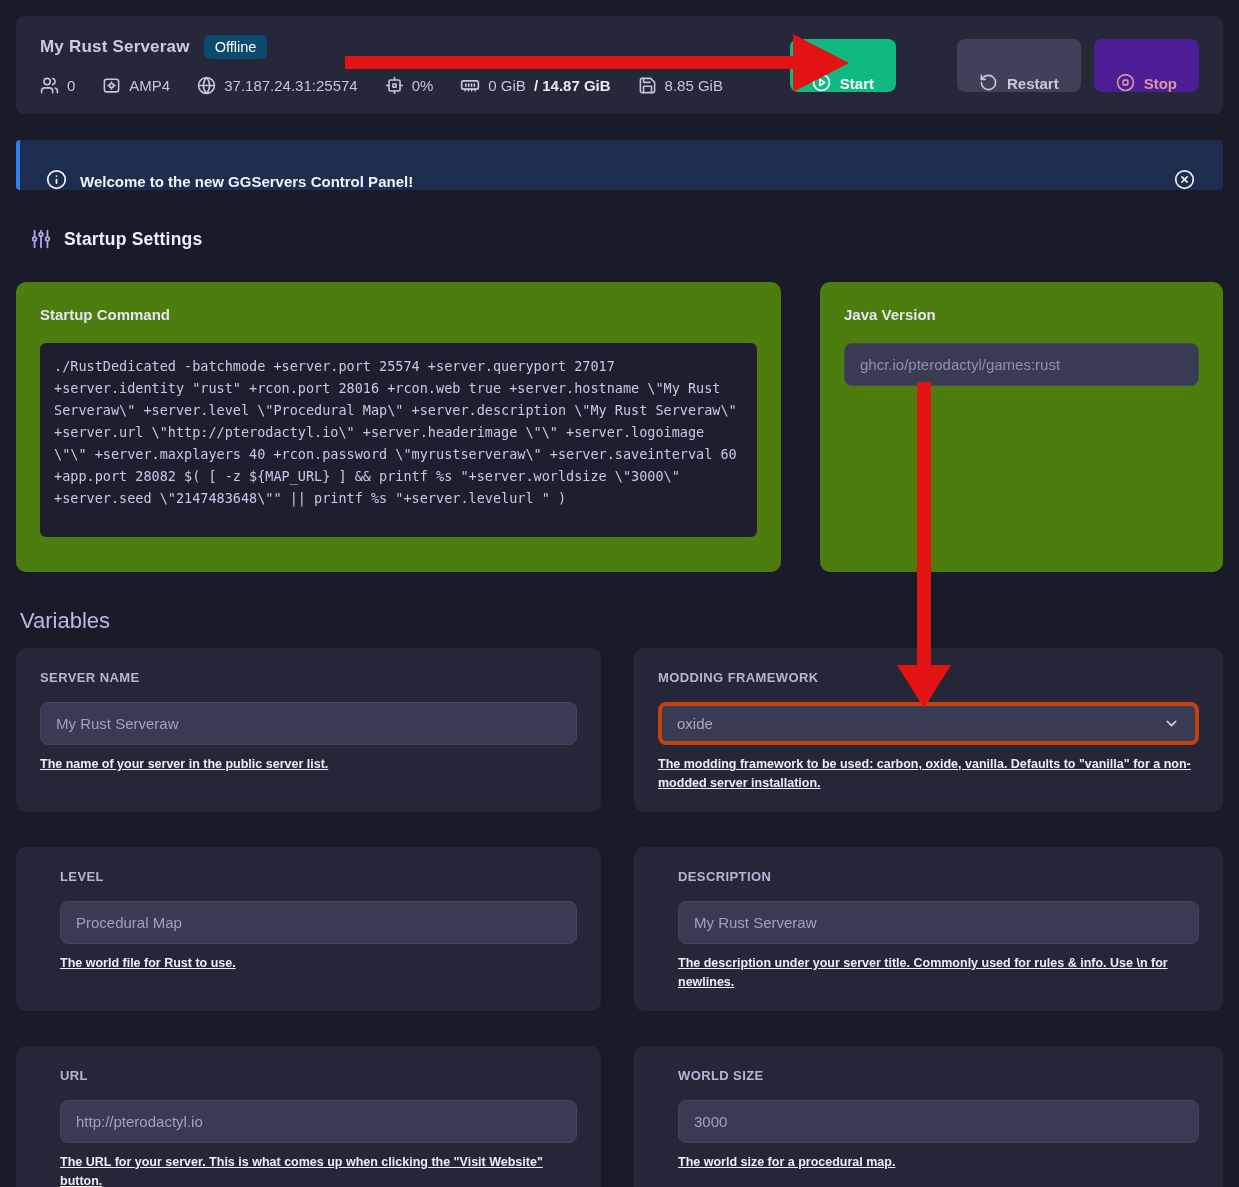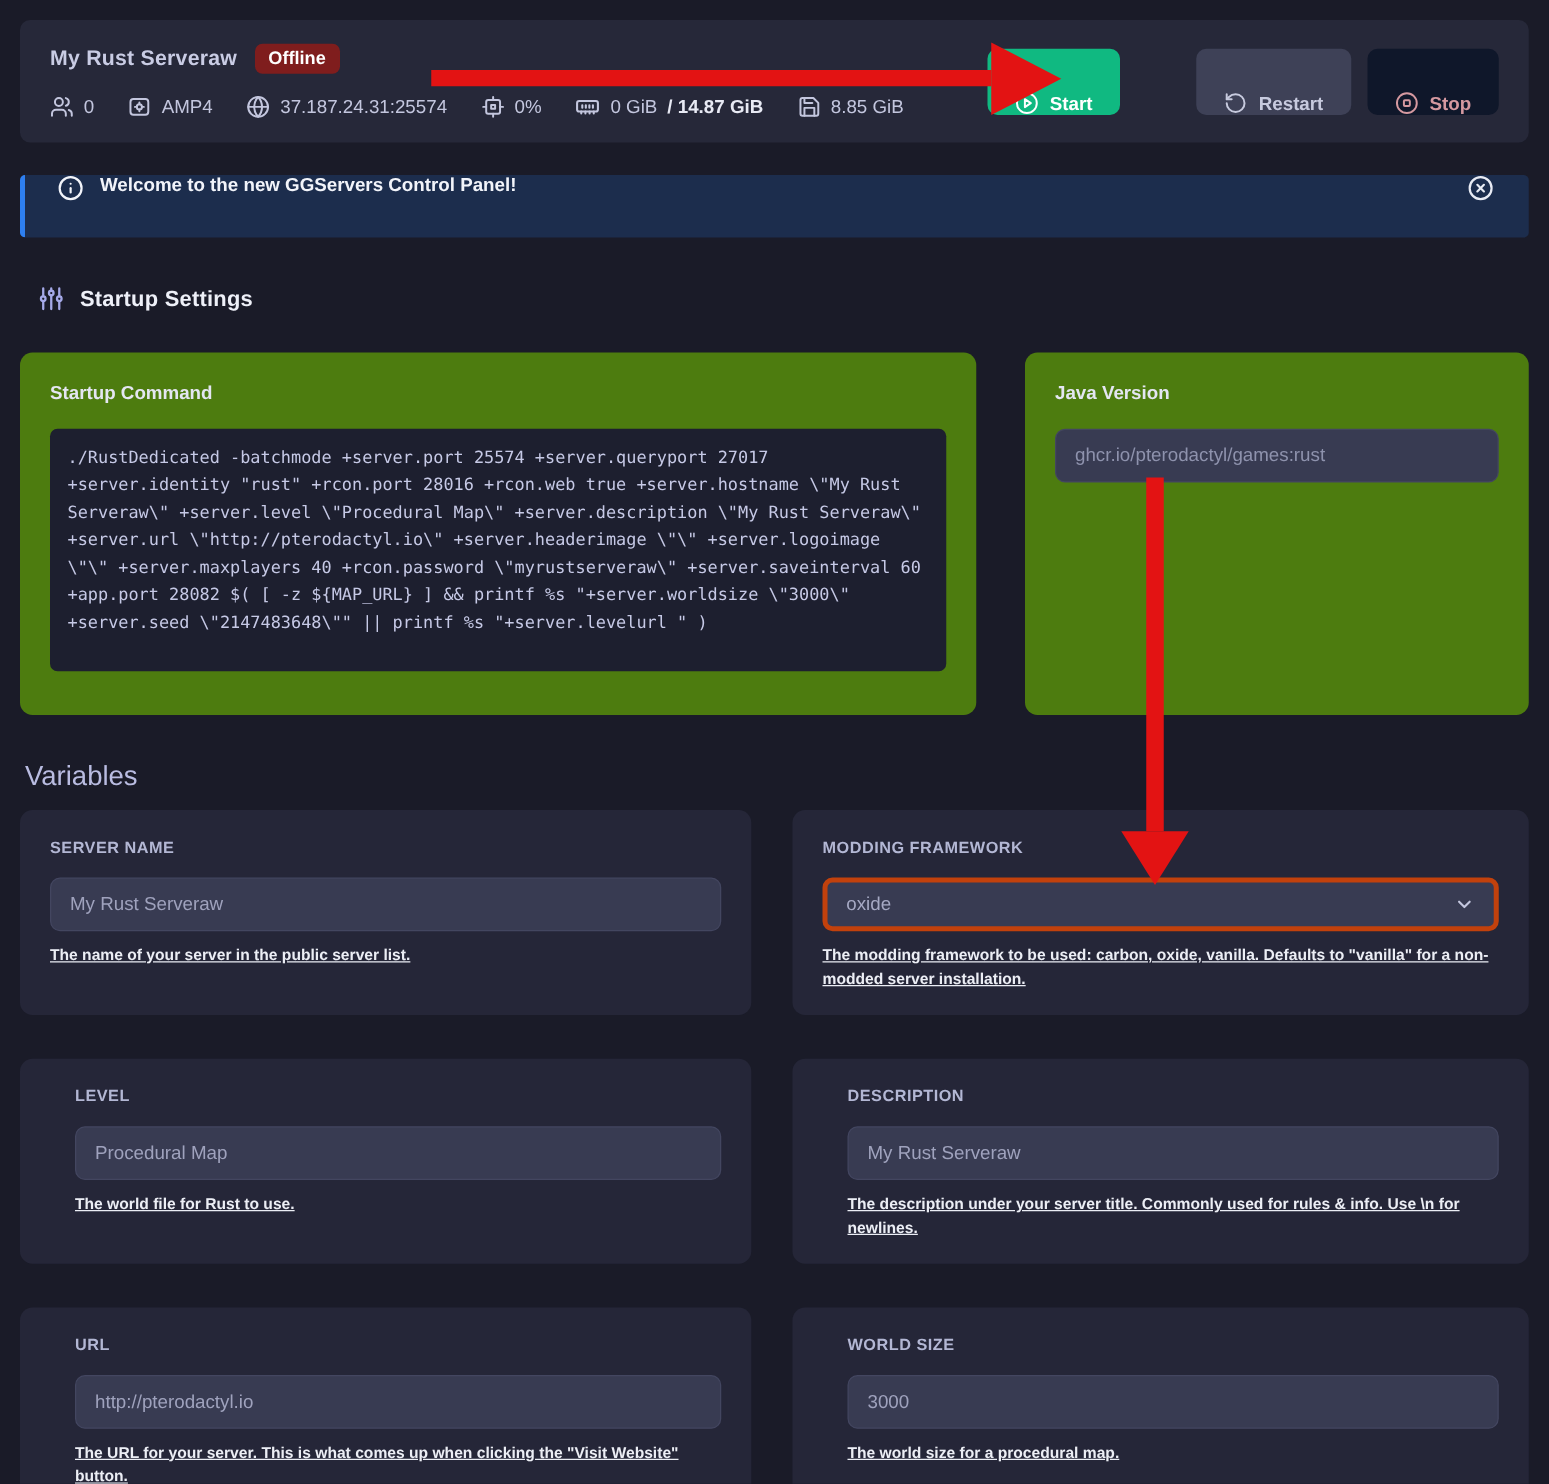--- a/index.html
+++ b/index.html
@@ -15,41 +15,41 @@
 
   
   .header-card {
     background:#262839; border-radius:8px; height:98px;
     display:flex; align-items:center; justify-content:space-between;
     padding:0 24px; margin-bottom:26px;
   }
   .title-row { display:flex; align-items:center; gap:14px; }
   .server-title { font-size:17px; font-weight:bold; color:#c9cce4; letter-spacing:.2px; }
   .status-badge {
-    background:#7f1d1d; color:#ffffff; font-size:14.5px; font-weight:700;
+    background:#0c4a6e; color:#ffffff; font-size:14.5px; font-weight:400;
     padding:5px 11px; border-radius:6px; line-height:1;
   }
   .stats-row { display:flex; align-items:center; gap:27px; margin-top:16px; }
   .stat { display:flex; align-items:center; gap:8px; font-size:15px; color:#c3c6de; white-space:nowrap; }
   .stat svg { flex:0 0 auto; }
   .mem-total { font-weight:bold; color:#e8eaf4; }
   .hdr-buttons { display:flex; gap:13px; }
   .btn {
     display:flex; align-items:flex-end; gap:9px; height:53px; padding:0 22px;
     border:none; border-radius:8px; font-size:15px; font-weight:bold;
     font-family:inherit; cursor:pointer;
   }
   .btn-start { background:#10b981; color:#ffffff; }
   .btn-restart { background:#3e4157; color:#c7cade;margin-left:48px; }
-  .btn-stop { background:#0f172a; color:#d599a0; }
+  .btn-stop { background:#4c1d95; color:#d599a0; }
 
   
   .banner {
     background:#1c2d4d; border-left:4px solid #2e7ff0; border-radius:4px;
-    height:50px; display:flex; align-items:flex-start; gap:13px;
+    height:50px; display:flex; align-items:flex-end; gap:13px;
     padding:0 28px 0 26px; margin-bottom:36px; color:#f2f4fa;
   }
   .banner-text { font-size:15px; font-weight:600; flex:1; }
   .banner .close { margin-left:auto; cursor:pointer; display:flex; }
 
   
   .section-heading {
     display:flex; align-items:center; gap:12px; margin:0 0 30px 14px; height:26px;
   }
   .section-heading .txt { font-size:17.5px; font-weight:bold; color:#eef0f8; letter-spacing:.2px; }

